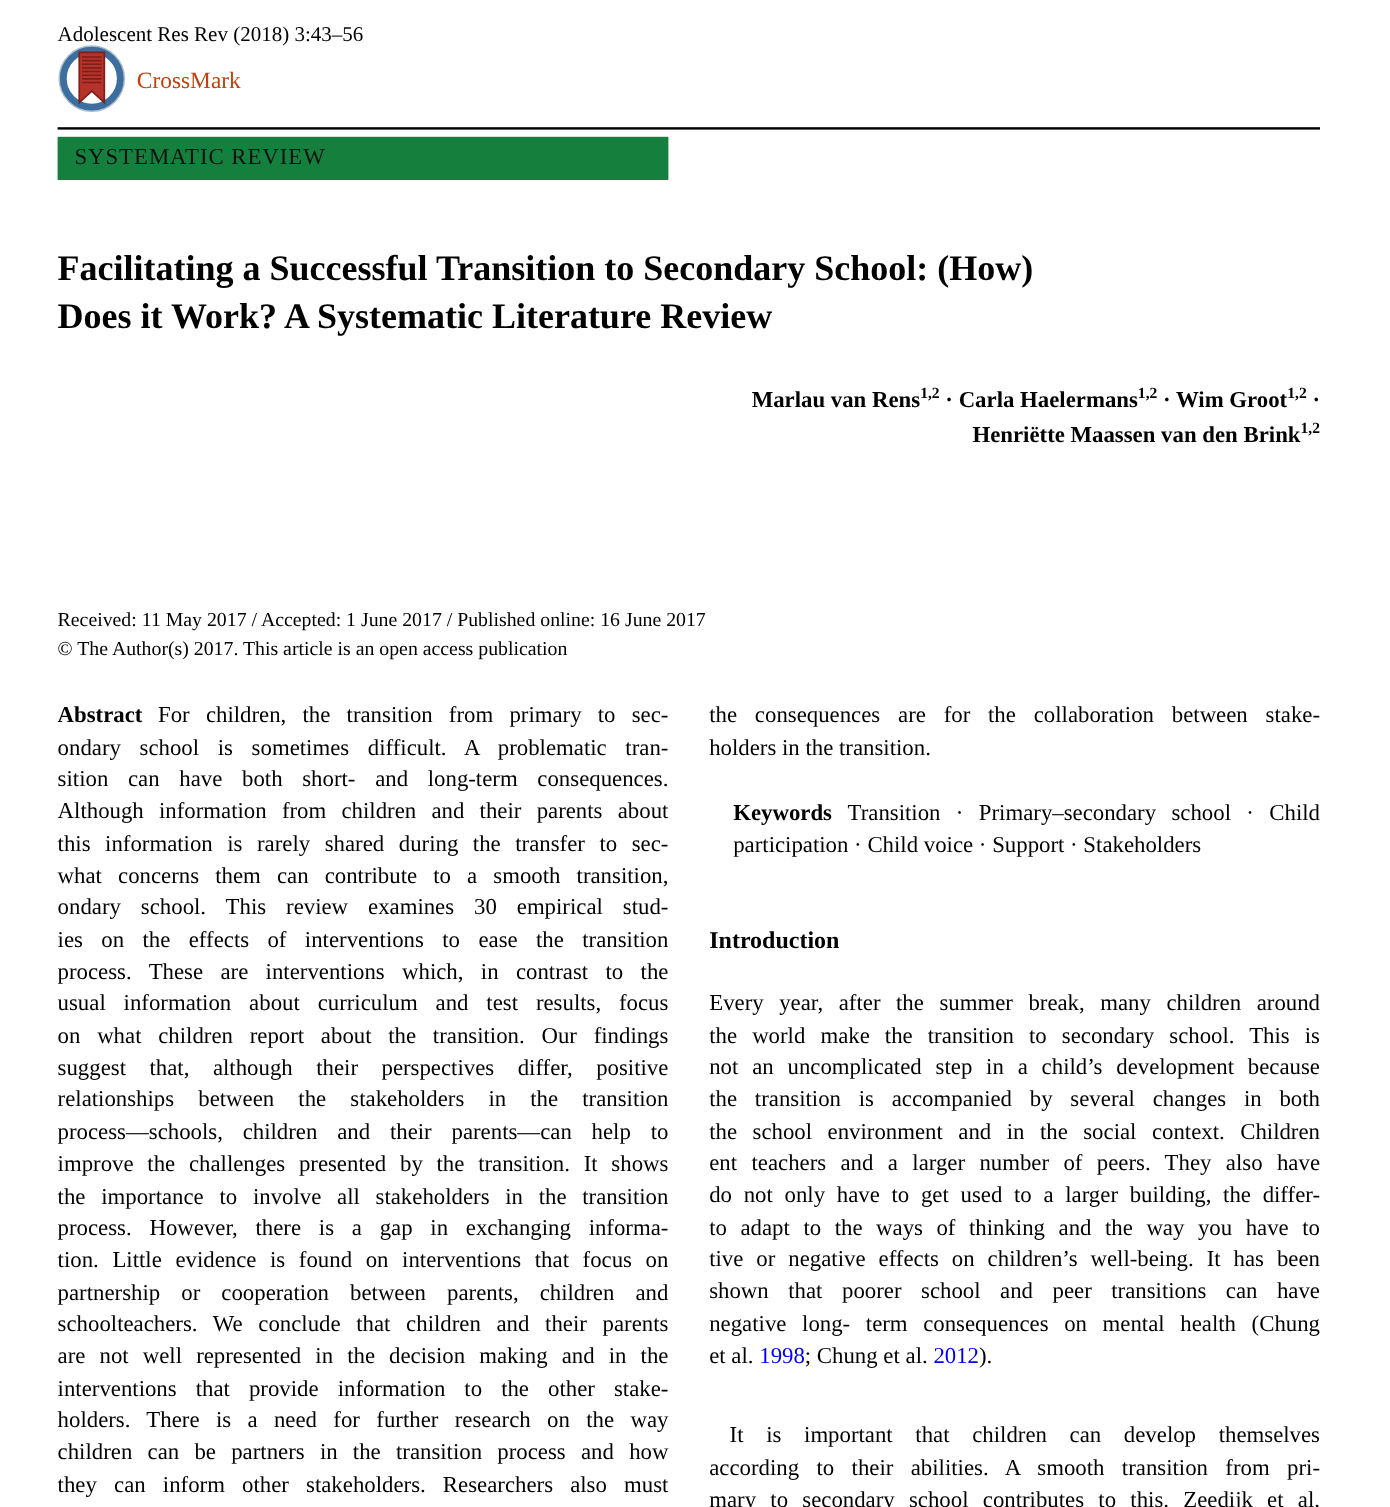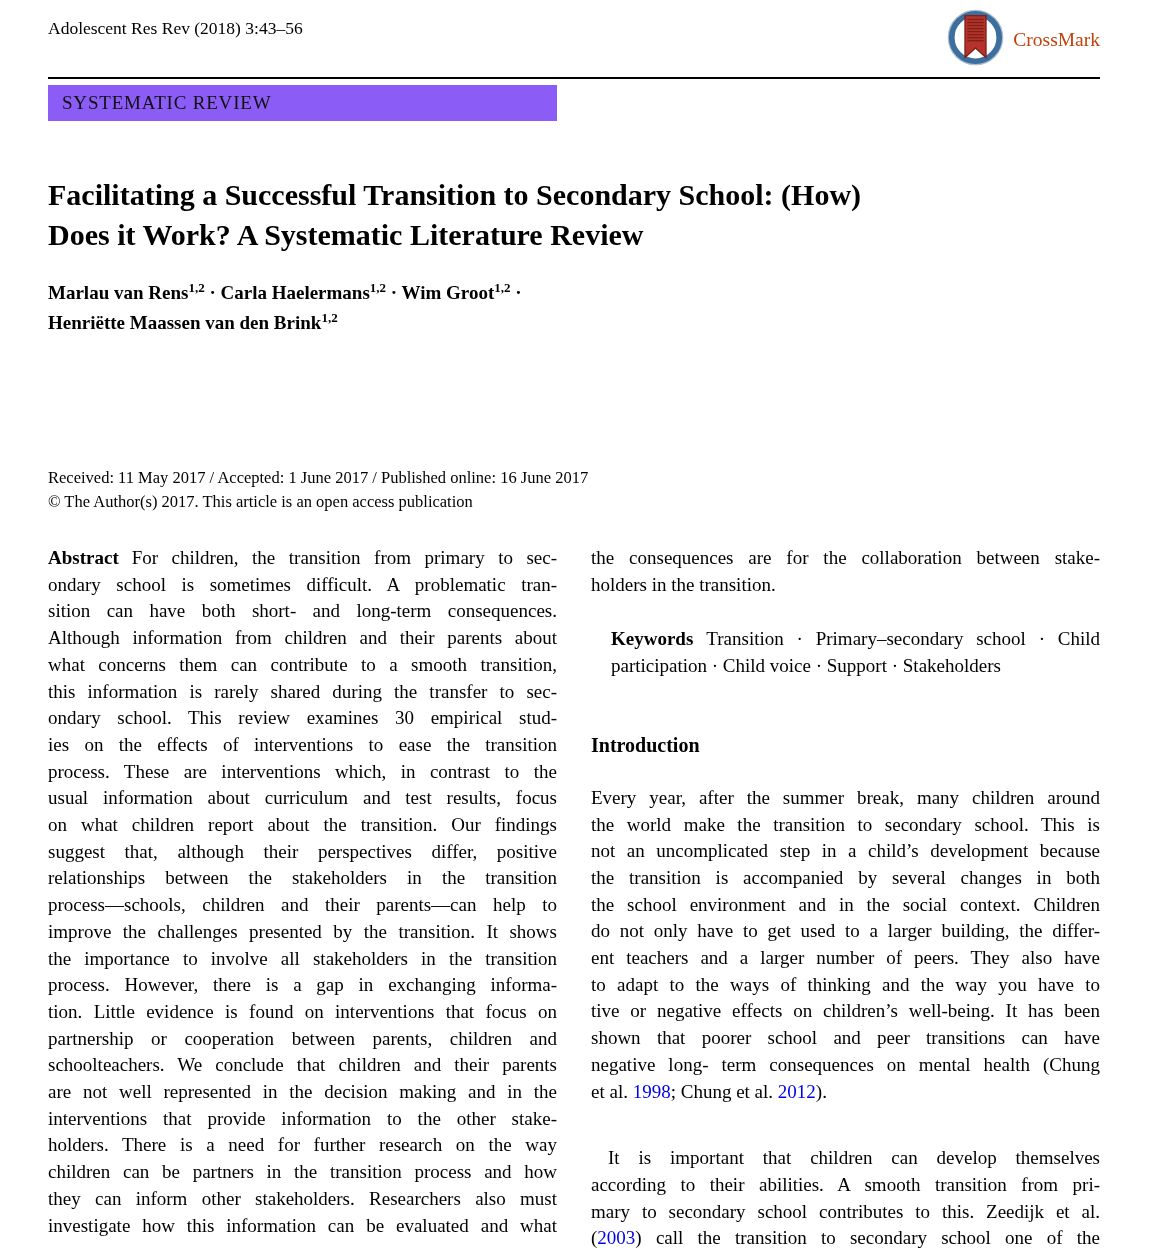--- a/index.html
+++ b/index.html
@@ -12,20 +12,21 @@
     background: #ffffff;
     font-family: "Liberation Serif", serif;
     color: #000000;
     padding: 14px 58px 0 48px;
   }
   
   .masthead {
     display: flex;
     justify-content: space-between;
     align-items: flex-start;
+    flex-direction: column;
   }
   .journal-meta {
     font-size: 17.5px;
     line-height: 28px;
   }
   .crossmark {
     display: flex;
     align-items: center;
     gap: 9px;
     margin-top: -5px;
@@ -36,40 +37,41 @@
   }
   
   .rule {
     margin-top: 7px;
     border-top: 2.5px solid #000000;
   }
   .badge {
     margin-top: 6px;
     width: 509px;
     height: 36px;
-    background: #8b5cf6;
+    background: #15803d;
     display: flex;
     align-items: center;
     padding-left: 14px;
     font-size: 19px;
     letter-spacing: 0.8px;
     color: #111111;
   }
   
   .title {
     margin-top: 54px;
     font-size: 30px;
     font-weight: bold;
     line-height: 40px;
   }
   .authors {
-    margin-top: 24px;
+    margin-top: 36px;
     font-size: 19px;
     font-weight: bold;
     line-height: 27.5px;
+    text-align: right;
   }
   .received {
     margin-top: 128px;
     font-size: 16.5px;
     line-height: 24px;
   }
   
   .columns {
     margin-top: 31px;
     display: flex;
@@ -148,22 +150,22 @@
     <div>© The Author(s) 2017. This article is an open access publication</div>
   </div>
 
   <div class="columns">
     <div class="col justify">
       <div>
           <div class="line"><span class="lbl">Abstract</span><span>For children, the transition from primary to sec-</span></div>
           <div class="line"><span>ondary school is sometimes difficult. A problematic tran-</span></div>
           <div class="line"><span>sition can have both short- and long-term consequences.</span></div>
           <div class="line"><span>Although information from children and their parents about</span></div>
+          <div class="line"><span>this information is rarely shared during the transfer to sec-</span></div>
           <div class="line"><span>what concerns them can contribute to a smooth transition,</span></div>
-          <div class="line"><span>this information is rarely shared during the transfer to sec-</span></div>
           <div class="line"><span>ondary school. This review examines 30 empirical stud-</span></div>
           <div class="line"><span>ies on the effects of interventions to ease the transition</span></div>
           <div class="line"><span>process. These are interventions which, in contrast to the</span></div>
           <div class="line"><span>usual information about curriculum and test results, focus</span></div>
           <div class="line"><span>on what children report about the transition. Our findings</span></div>
           <div class="line"><span>suggest that, although their perspectives differ, positive</span></div>
           <div class="line"><span>relationships between the stakeholders in the transition</span></div>
           <div class="line"><span>process—schools, children and their parents—can help to</span></div>
           <div class="line"><span>improve the challenges presented by the transition. It shows</span></div>
           <div class="line"><span>the importance to involve all stakeholders in the transition</span></div>
@@ -188,22 +190,22 @@
           <div class="line"><span class="lbl">Keywords</span><span>Transition · Primary–secondary school · Child</span></div>
           <div class="line end"><span>participation · Child voice · Support · Stakeholders</span></div>
         </div>
       <div class="intro-heading">Introduction</div>
       <div class="intro-body">
           <div class="line"><span>Every year, after the summer break, many children around</span></div>
           <div class="line"><span>the world make the transition to secondary school. This is</span></div>
           <div class="line"><span>not an uncomplicated step in a child’s development because</span></div>
           <div class="line"><span>the transition is accompanied by several changes in both</span></div>
           <div class="line"><span>the school environment and in the social context. Children</span></div>
+          <div class="line"><span>ent teachers and a larger number of peers. They also have</span></div>
           <div class="line"><span>do not only have to get used to a larger building, the differ-</span></div>
-          <div class="line"><span>ent teachers and a larger number of peers. They also have</span></div>
           <div class="line"><span>to adapt to the ways of thinking and the way you have to</span></div>
           <div class="line"><span>tive or negative effects on children’s well-being. It has been</span></div>
           <div class="line"><span>shown that poorer school and peer transitions can have</span></div>
           <div class="line"><span>negative long- term consequences on mental health (Chung</span></div>
           <div class="line end"><span>et al. </span><span class="cite">1998</span><span>; Chung et al. </span><span class="cite">2012</span><span>).</span></div>
           <div class="line indent"><span>It is important that children can develop themselves</span></div>
           <div class="line"><span>according to their abilities. A smooth transition from pri-</span></div>
           <div class="line"><span>mary to secondary school contributes to this. Zeedijk et al.</span></div>
           <div class="line"><span>(</span><span class="cite">2003</span><span>) call the transition to secondary school one of the</span></div>
           <div class="line"><span>most difficult transitions in a pupil’s educational career</span></div>

